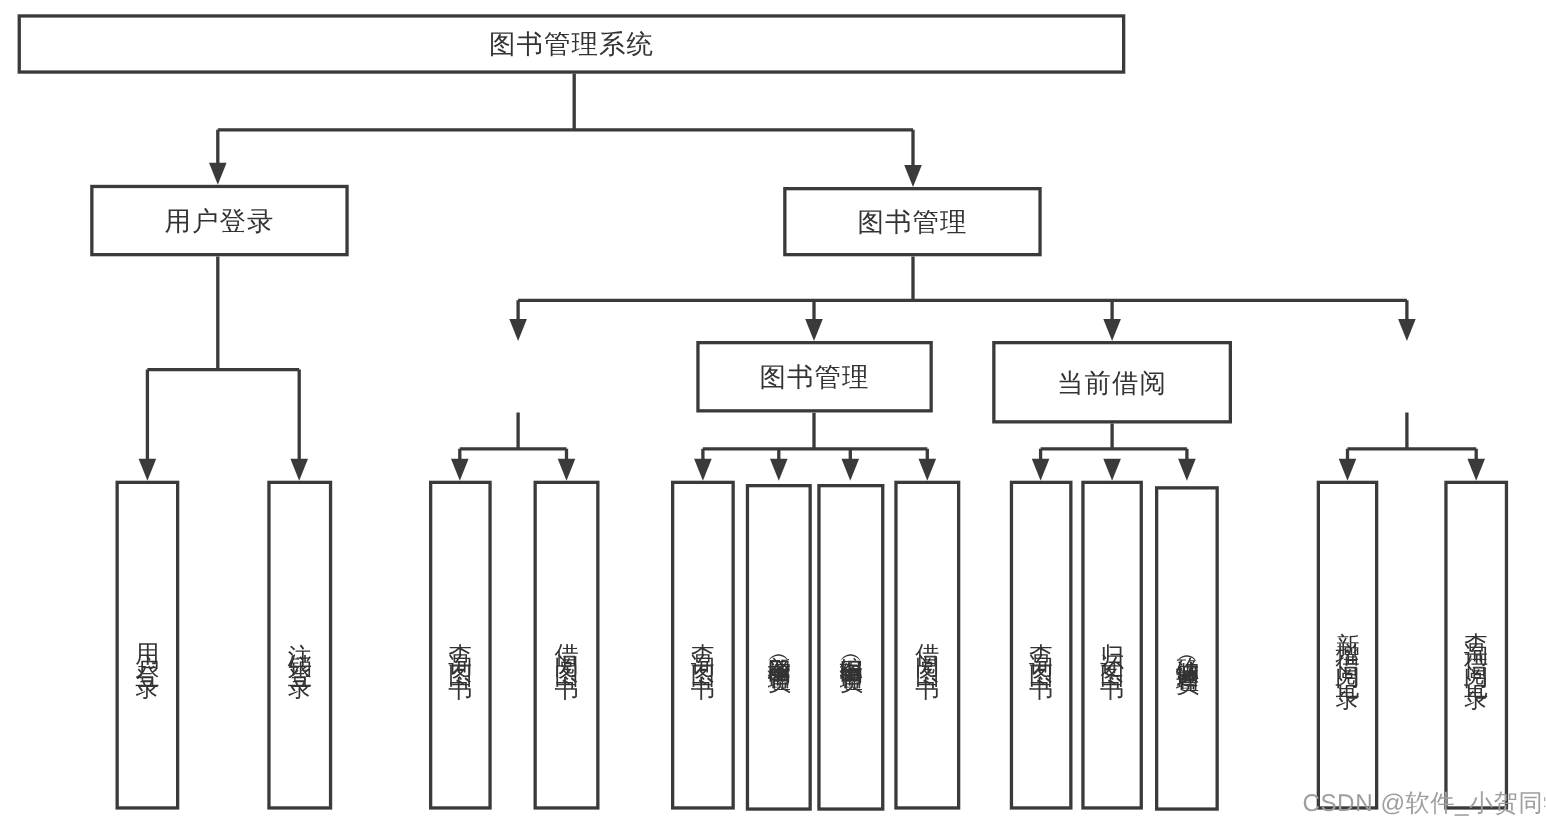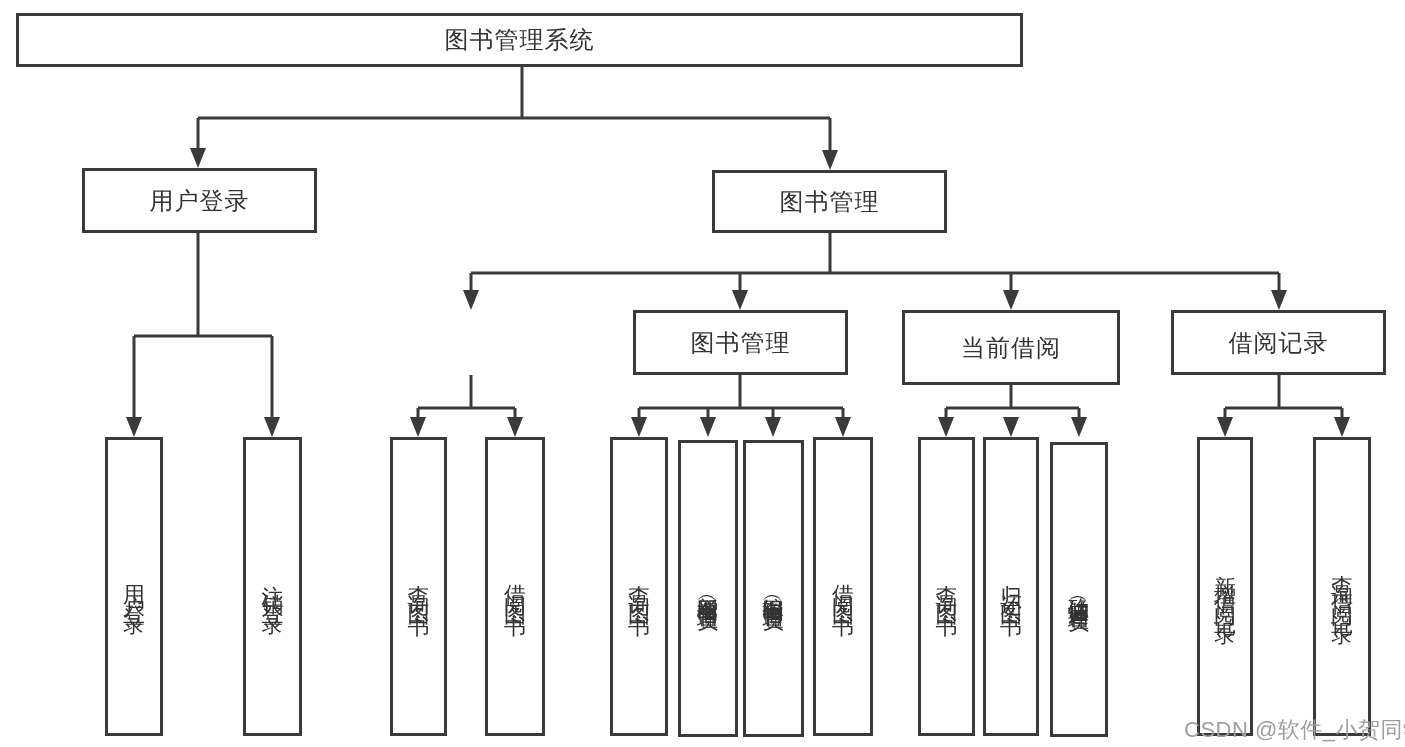--- a/index.html
+++ b/index.html
@@ -98,21 +98,20 @@
     </g>
   </svg>
 
   <div class="node h" style="left:16px; top:13px; width:1007px; height:54px;">图书管理系统</div>
 
   <div class="node h" style="left:82px; top:168px; width:235px; height:65px;">用户登录</div>
   <div class="node h" style="left:712px; top:170px; width:235px; height:63px;">图书管理</div>
 
   <div class="node h" style="left:633px; top:310px; width:215px; height:65px;">图书管理</div>
   <div class="node h" style="left:902px; top:310px; width:218px; height:75px;">当前借阅</div>
-  <div class="node h" style="left:1171px; top:310px; width:215px; height:65px;">借阅记录</div>
 
   <div class="node v" style="left:105px; top:437px; width:58px; height:299px;">
     <span class="vtext">用户登录</span>
   </div>
   <div class="node v" style="left:243px; top:437px; width:59px; height:299px;">
     <span class="vtext">注销登录</span>
   </div>
 
   <div class="node v" style="left:390px; top:437px; width:57px; height:299px;">
     <span class="vtext">查询图书</span>

